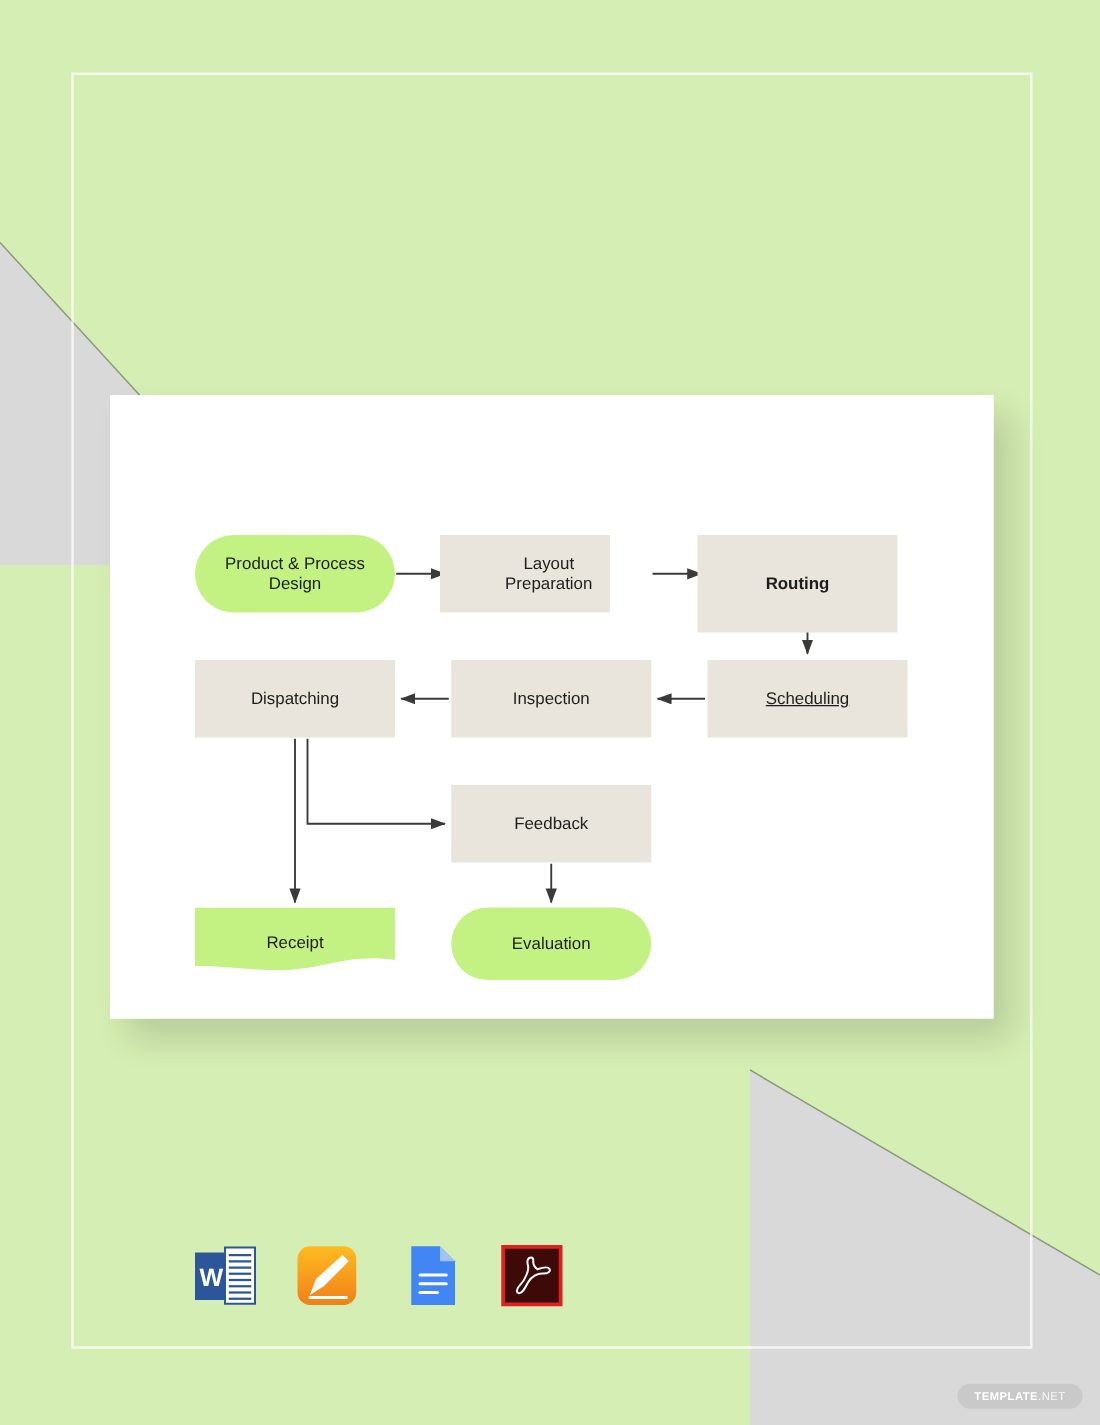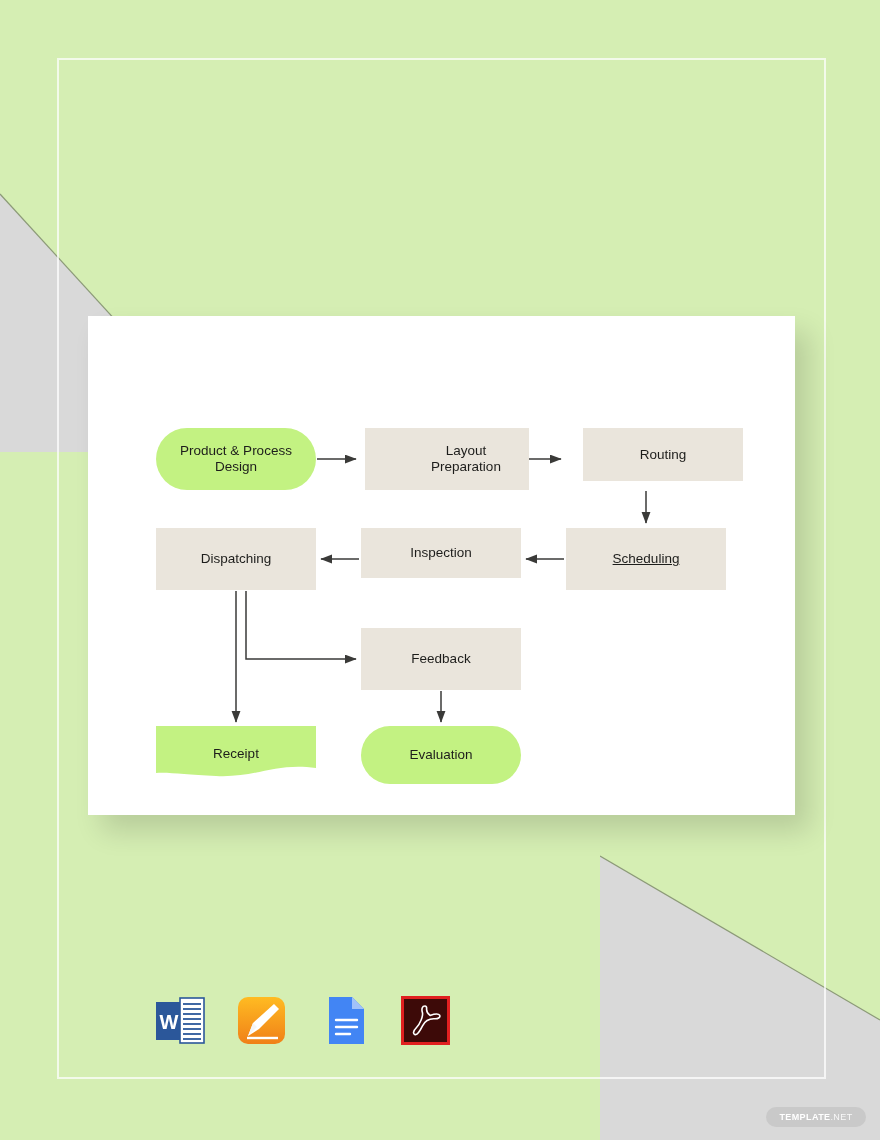--- a/index.html
+++ b/index.html
@@ -210,33 +210,33 @@
           <path d="M158,275 L158,343 L268,343"></path>
 
           <line x1="353" y1="375" x2="353" y2="406"></line>
         </g>
       </svg>
 
       <div class="node stadium" style="left:68px; top:112px; width:160px; height:62px;">
         <span class="node-label">Product &amp; Process Design</span>
       </div>
 
-      <div class="node rect" style="left:277px; top:112px; width:164px; height:62px;padding-left:44px;">
+      <div class="node rect" style="left:264px; top:112px; width:136px; height:62px;padding-left:44px;">
         <span class="node-label">Layout Preparation</span>
       </div>
 
-      <div class="node rect" style="left:495px; top:112px; width:160px; height:53px;">
+      <div class="node rect" style="left:470px; top:112px; width:160px; height:78px;font-weight:bold;">
         <span class="node-label">Routing</span>
       </div>
 
       <div class="node rect" style="left:478px; top:212px; width:160px; height:62px;text-decoration:underline;">
         <span class="node-label">Scheduling</span>
       </div>
 
-      <div class="node rect" style="left:273px; top:212px; width:160px; height:50px;">
+      <div class="node rect" style="left:273px; top:212px; width:160px; height:62px;">
         <span class="node-label">Inspection</span>
       </div>
 
       <div class="node rect" style="left:68px; top:212px; width:160px; height:62px;">
         <span class="node-label">Dispatching</span>
       </div>
 
       <div class="node rect" style="left:273px; top:312px; width:160px; height:62px;text-align:right;">
         <span class="node-label">Feedback</span>
       </div>

